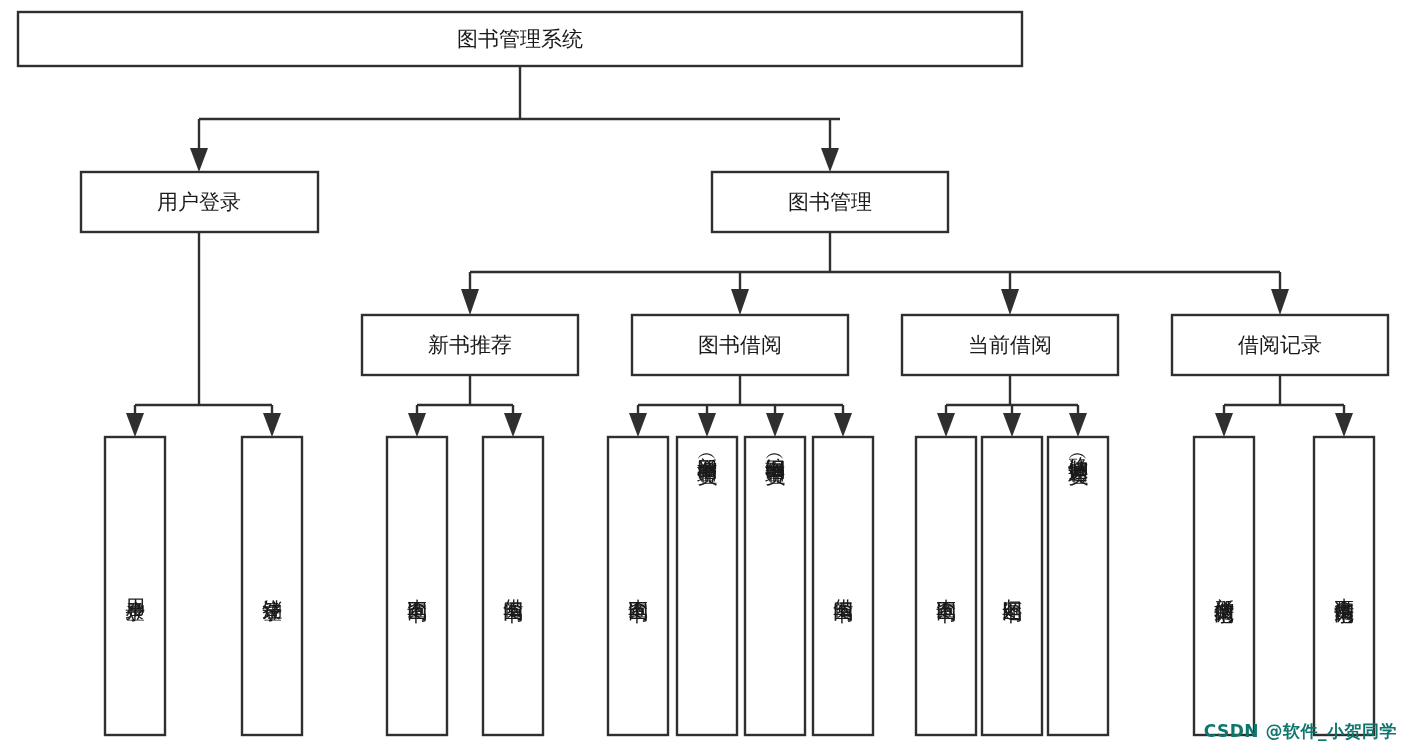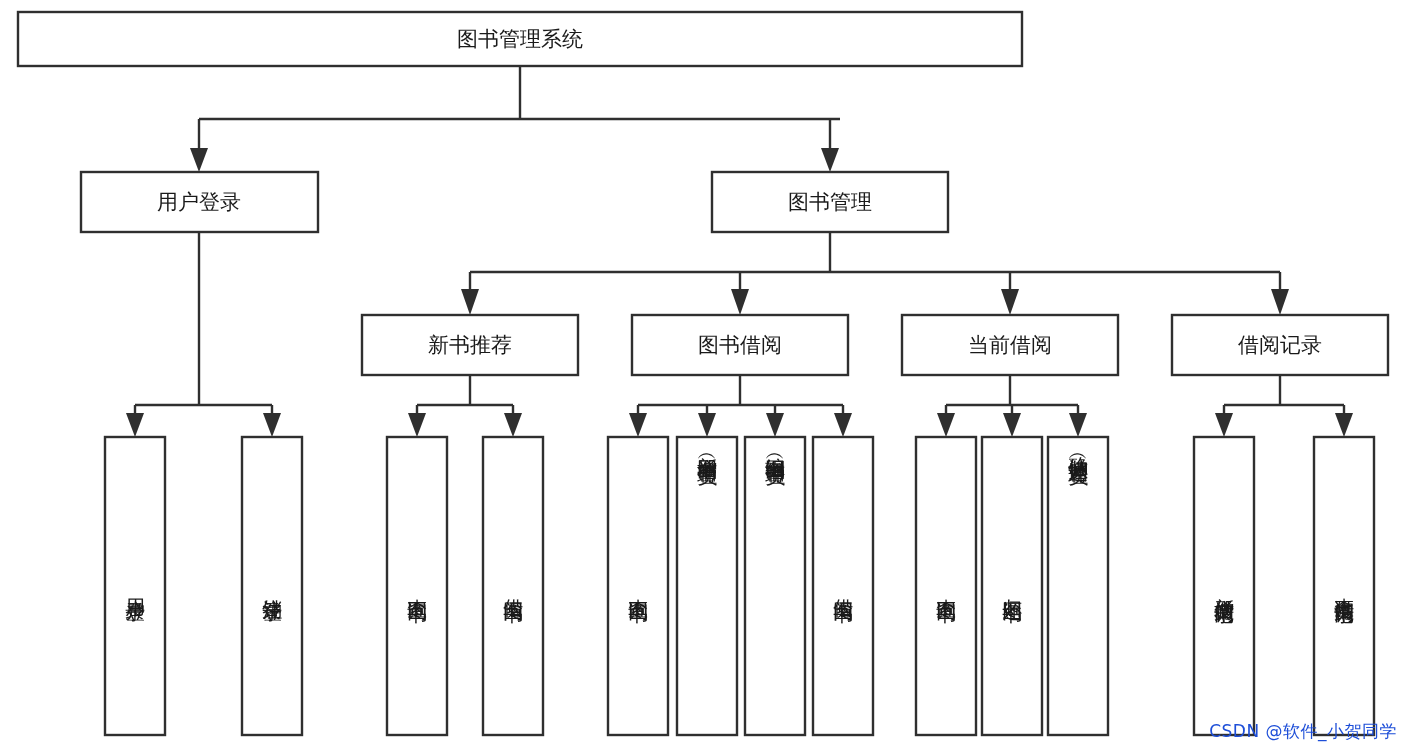--- a/index.html
+++ b/index.html
@@ -66,23 +66,24 @@
     color: #1a1a1a;
     white-space: nowrap;
     text-align: center;
   }
   .watermark {
     position: absolute;
     right: 8px;
     bottom: 4px;
     font-family: "DejaVu Sans", "Liberation Sans", sans-serif;
     font-size: 17px;
-    color: #1d4ed8;
+    color: #0f766e;
     letter-spacing: 0.5px;
     white-space: nowrap;
+    font-weight: bold;
   }
 </style>
 </head>
 <body>
 
 <div id="diagram-root">
 
   <svg class="tree-canvas" viewBox="0 0 1405 747">
     <defs></defs>
 

